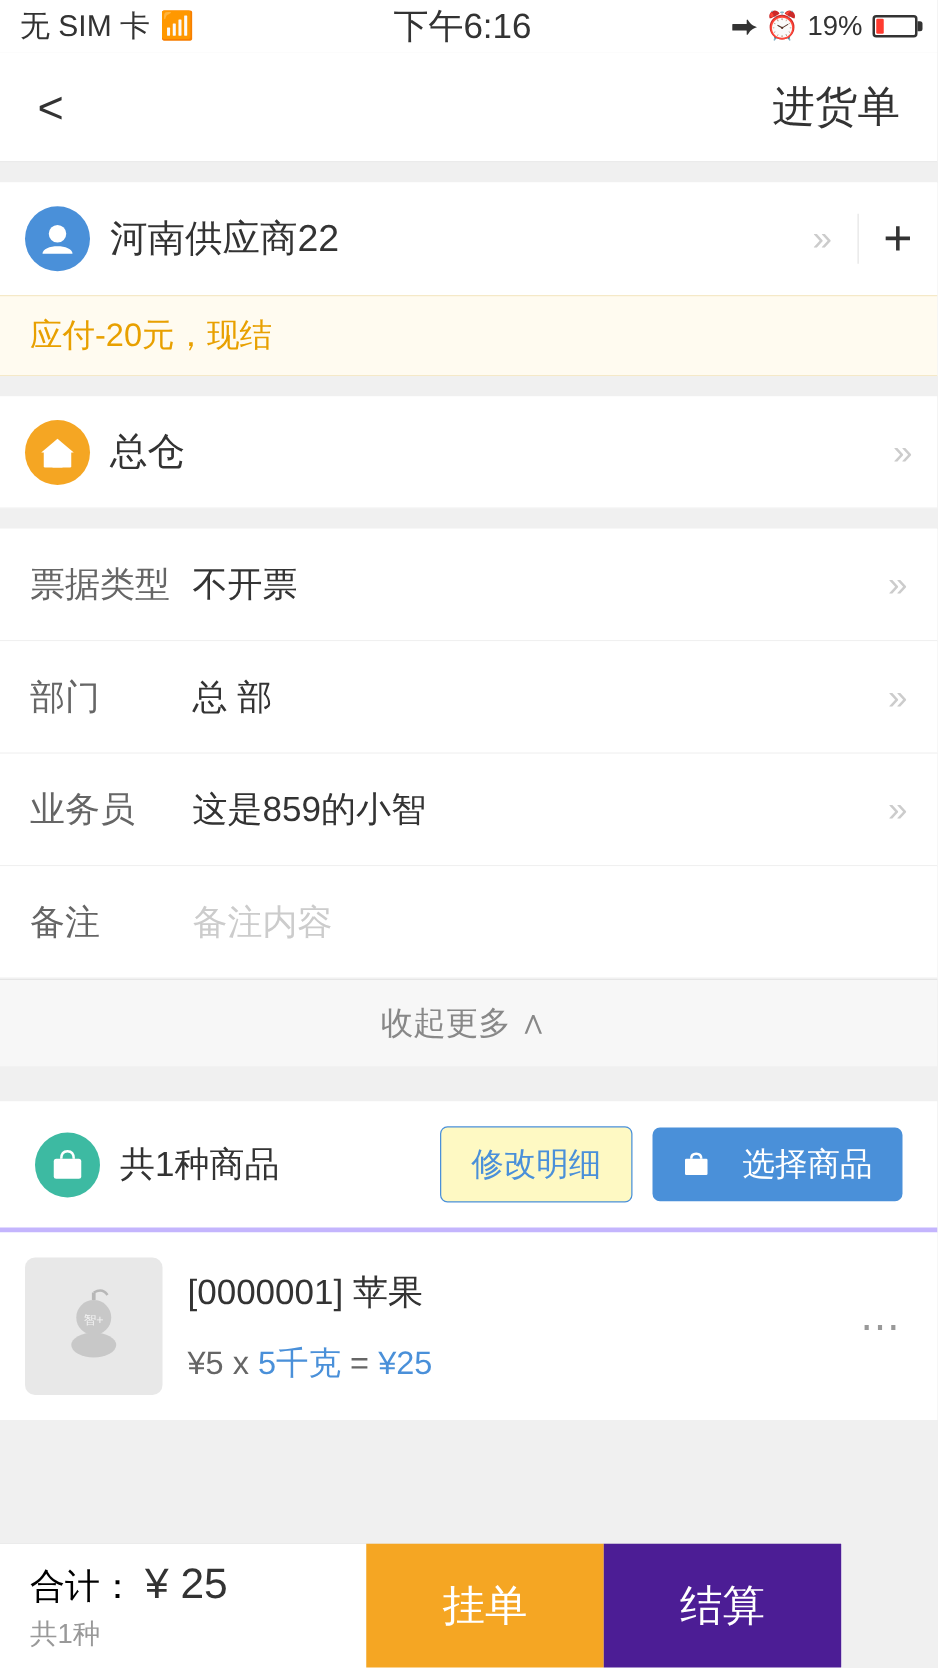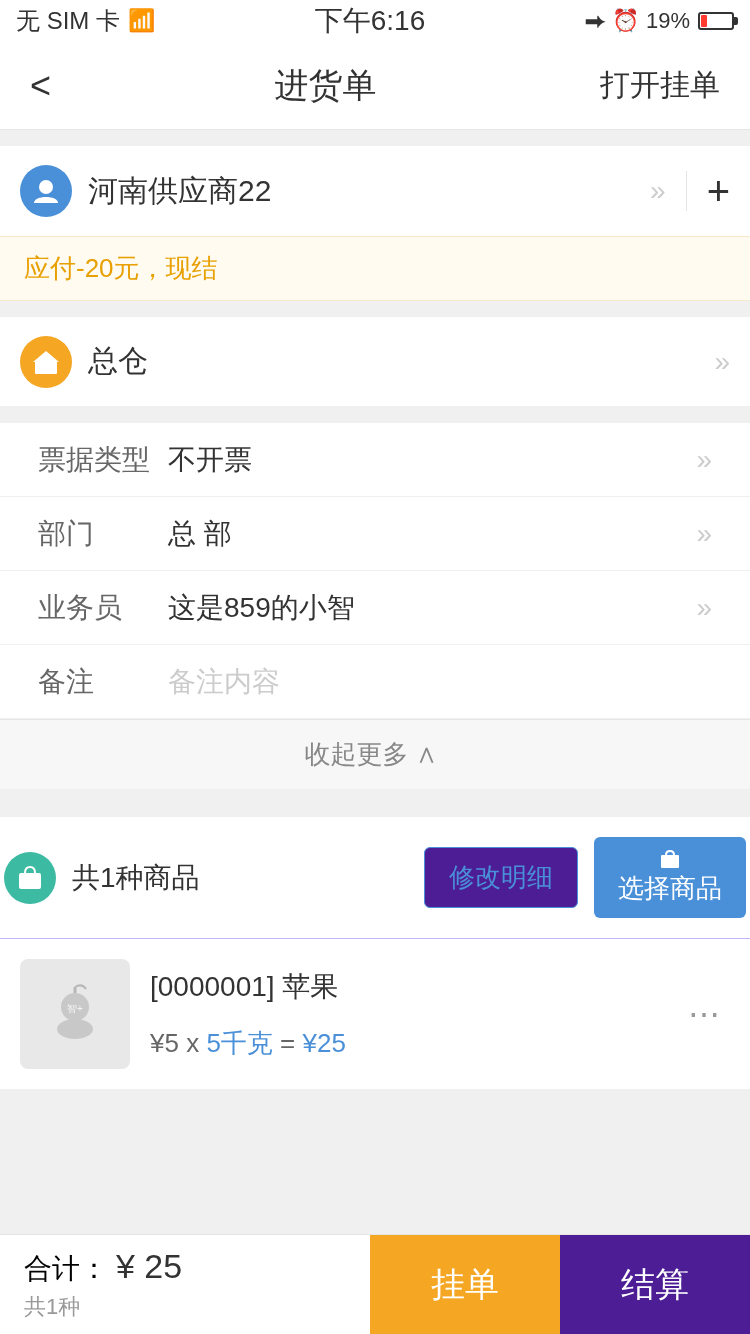--- a/index.html
+++ b/index.html
@@ -173,22 +173,22 @@
     }
     .chevron-right {
       color: #ccc;
       font-size: 28px;
     }
 
     
     .form-row {
       display: flex;
       align-items: center;
-      padding: 0 38px;
-      height: 74px;
+      padding: 0 24px;
+      height: 90px;
       background: #fff;
       border-bottom: 1px solid #f0f0f0;
       justify-content: flex-end;
     }
     .form-label {
       font-size: 28px;
       color: #666;
       width: 130px;
       flex-shrink: 0;
     }
@@ -219,22 +219,22 @@
     
     .product-section {
       background: #fff;
       margin-top: 16px;
     }
 
     
     .product-header {
       display: flex;
       align-items: center;
-      padding: 20px 4px;
-      border-bottom: 1px solid #c4b5fd;
+      padding: 20px 28px;
+      border-bottom: 4px solid #c4b5fd;
       margin-top: 28px;
     }
     .product-icon {
       width: 52px;
       height: 52px;
       border-radius: 50%;
       background: #3dbaa2;
       display: flex;
       align-items: center;
       justify-content: center;
@@ -242,37 +242,36 @@
       flex-shrink: 0;
     }
     .product-count {
       flex: 1;
       font-size: 28px;
       color: #333;
     }
     .btn-edit {
       border: 1.5px solid #4a90d9;
       color: #4a90d9;
-      background: #4c1d95;
+      background: #fef9c3;
       border-radius: 6px;
       padding: 12px 24px;
       font-size: 26px;
       margin-right: 16px;
     }
     .btn-select {
       background: #4a90d9;
       color: #fff;
       border: none;
       border-radius: 6px;
       padding: 12px 24px;
       font-size: 26px;
       display: flex;
       align-items: center;
-      gap: 0;
-      flex-direction: column;
+      gap: 26px;
     }
 
     
     .product-item {
       display: flex;
       align-items: center;
       padding: 20px;
       background: #fff;
     }
     .product-thumb {
@@ -305,21 +304,21 @@
       color: #999;
       font-size: 32px;
       padding: 10px;
     }
 
     
     .bottom-bar {
       position: fixed;
       bottom: 0;
       left: 0;
-      width: 750px;
+      width: 673px;
       height: 100px;
       display: flex;
       background: #fff;
       border-top: 1px solid #e5e5e5;
     }
     .total-section {
       flex: 1;
       display: flex;
       flex-direction: column;
       justify-content: center;
@@ -373,21 +372,20 @@
     <span>19%</span>
     <span class="battery-icon">
       <span class="battery-fill"></span>
     </span>
   </div>
 </div>
 
 <div class="nav-bar">
   <span class="nav-back">&lt;</span>
   <span class="nav-title">进货单</span>
-  <span class="nav-action">打开挂单</span>
 </div>
 
 <div class="section-gap"></div>
 
 <div class="section">
   <div class="supplier-row">
     <div class="supplier-avatar">
       <svg viewBox="0 0 32 32" fill="white">
         <circle cx="16" cy="12" r="7"></circle>
         <path d="M4 28c0-8 24-8 24 0"></path>

